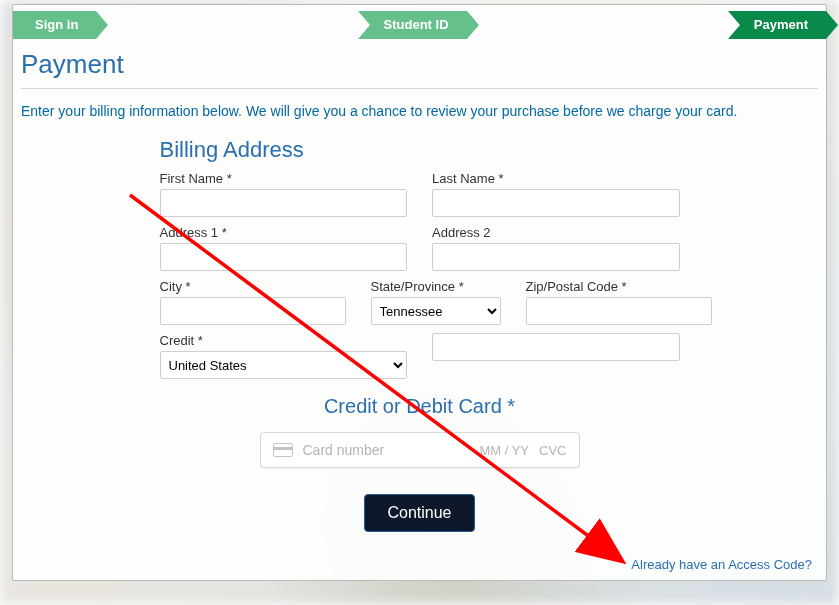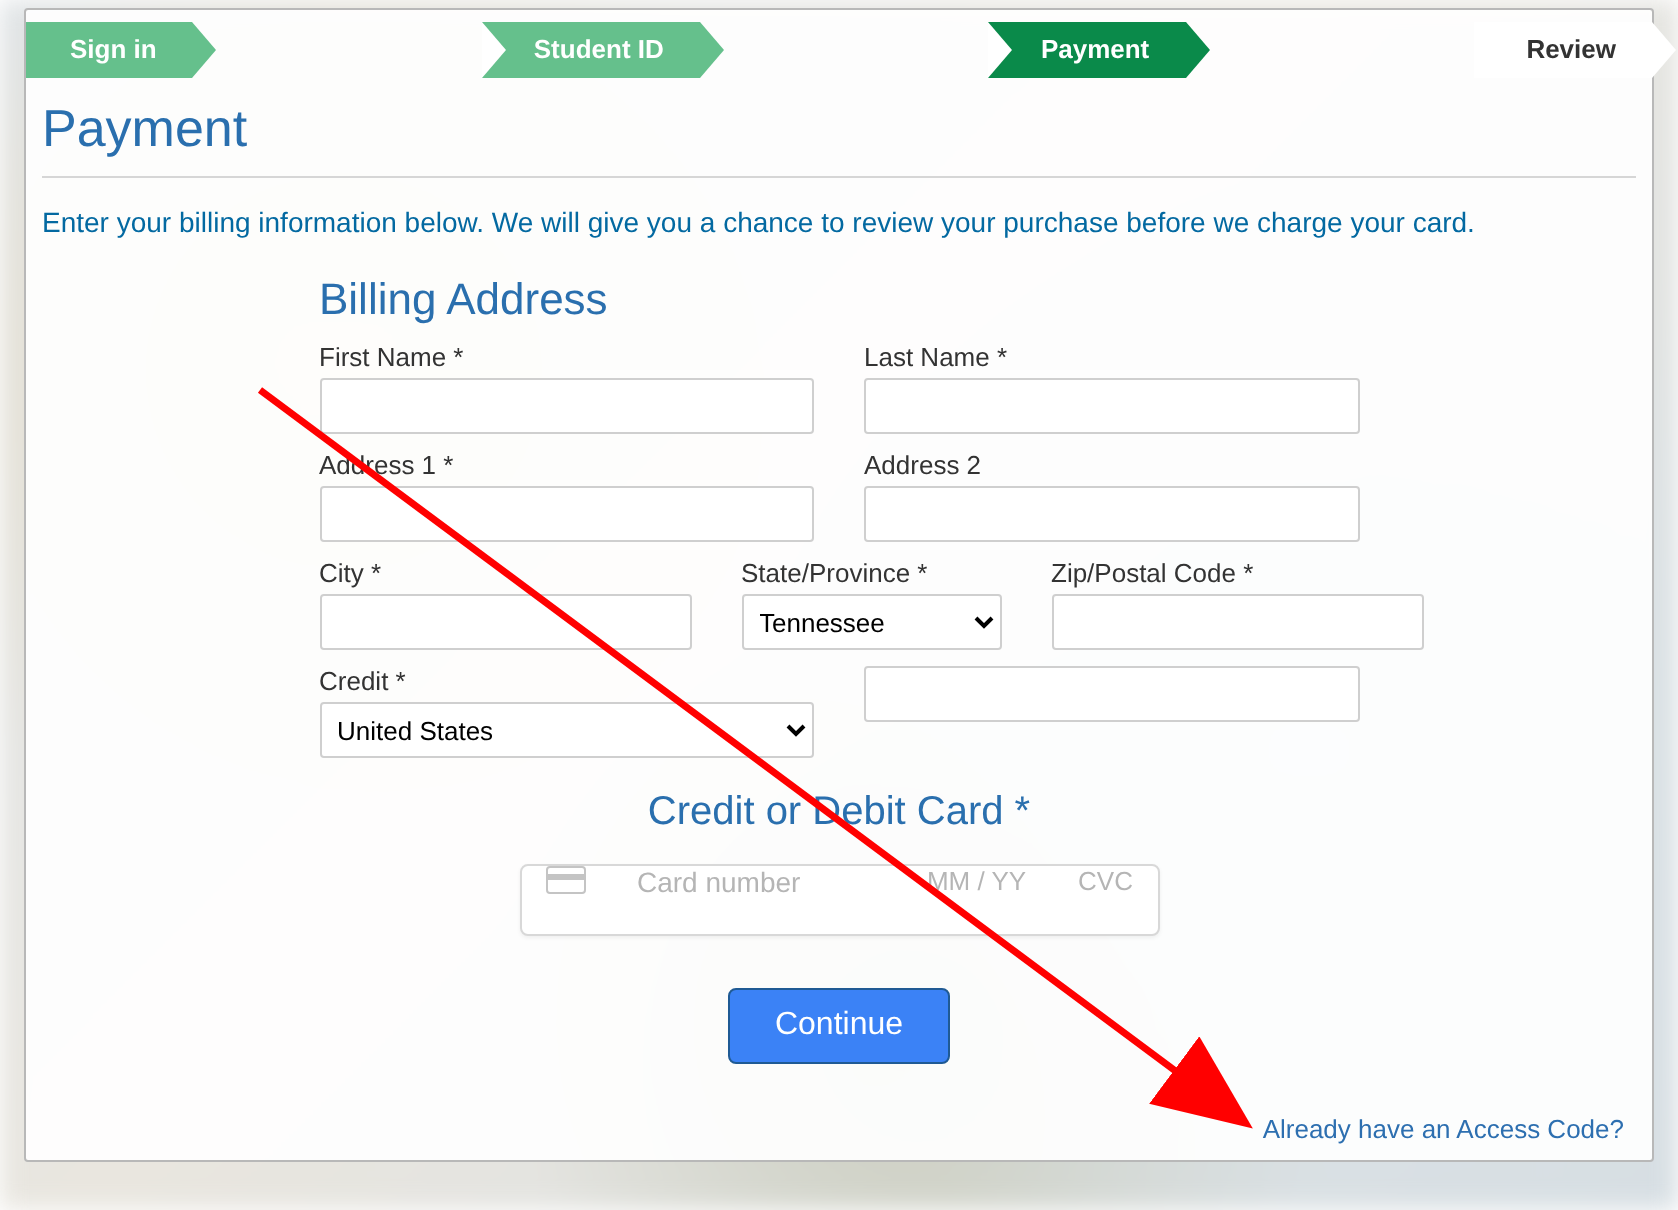--- a/index.html
+++ b/index.html
@@ -59,36 +59,36 @@
   .label { font-size: 13px; color: #333; margin-bottom: 3px; }
   .input, .select {
     height: 28px; border: 1px solid #cfcfcf; background: #fff;
     font-size: 13px; padding: 0 4px; border-radius: 2px;
   }
   .select { appearance: auto; }
 
   .card-section { text-align: center; margin-top: 16px; }
   .card-title { color: #2a6fae; font-size: 20px; font-weight: 400; margin-bottom: 14px; }
   .card-input {
-    display: flex; gap: 26px;
+    display: flex; align-items: center; gap: 10px;
     width: 320px; height: 36px; margin: 0 auto;
     border: 1px solid #d8d8d8; border-radius: 4px; background: #fff;
     padding: 0 12px; box-shadow: 0 1px 2px rgba(0,0,0,0.06);
     color: #b5b5b5; font-size: 14px;
   }
   .card-ico {
     width: 20px; height: 14px; border: 1.5px solid #c4c4c4; border-radius: 2px; position: relative;
   }
   .card-ico::after { content:""; position:absolute; left:0; right:0; top:3px; height:3px; background:#c4c4c4; }
   .card-num { flex: 1; text-align: left; }
   .card-exp, .card-cvc { font-size: 13px; }
 
   .continue-btn {
     display: block; margin: 26px auto 0 auto;
-    background: #3b82f6; color: #fff; border: 1px solid #1f5a94;
+    background: #0f172a; color: #fff; border: 1px solid #1f5a94;
     font-size: 16px; padding: 9px 22px; border-radius: 4px; cursor: pointer;
   }
 
   .access-link {
     position: absolute; right: 14px; bottom: 8px;
     color: #2d6fb0; font-size: 13px; text-decoration: none;
   }
 
   
   .arrow-svg { position: absolute; inset: 0; pointer-events: none; }
@@ -97,21 +97,20 @@
 <body>
 
 <div class="bg"></div>
 
 <div class="panel">
 
   <div class="crumbs">
     <div class="crumb"><span>Sign in</span></div>
     <div class="crumb"><span>Student ID</span></div>
     <div class="crumb active"><span>Payment</span></div>
-    <div class="crumb later"><span>Review</span></div>
   </div>
 
   <h1 class="page-title">Payment</h1>
   <hr class="hr">
   <p class="intro">Enter your billing information below. We will give you a chance to review your purchase before we charge your card.</p>
 
   <div class="form-area">
     <div class="section-title">Billing Address</div>
 
     <div class="row">

